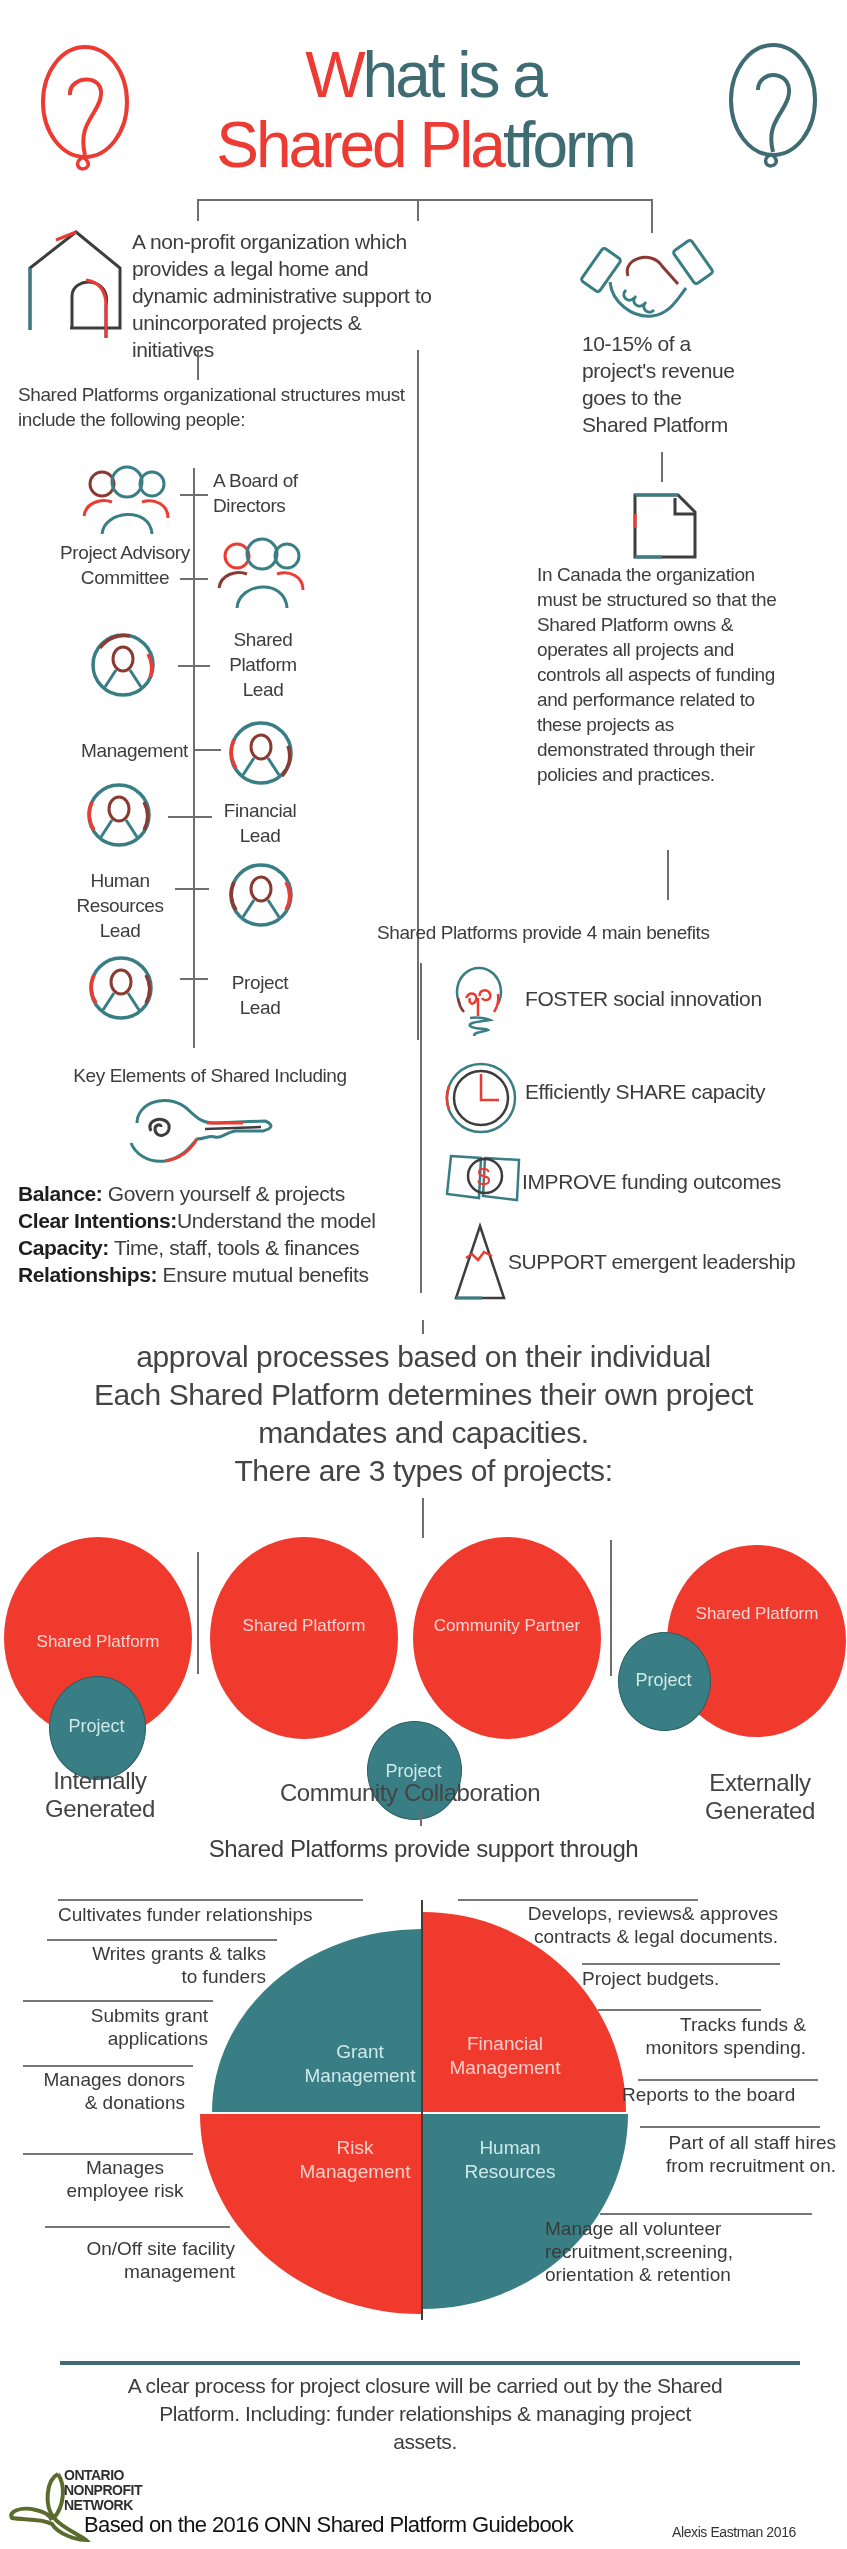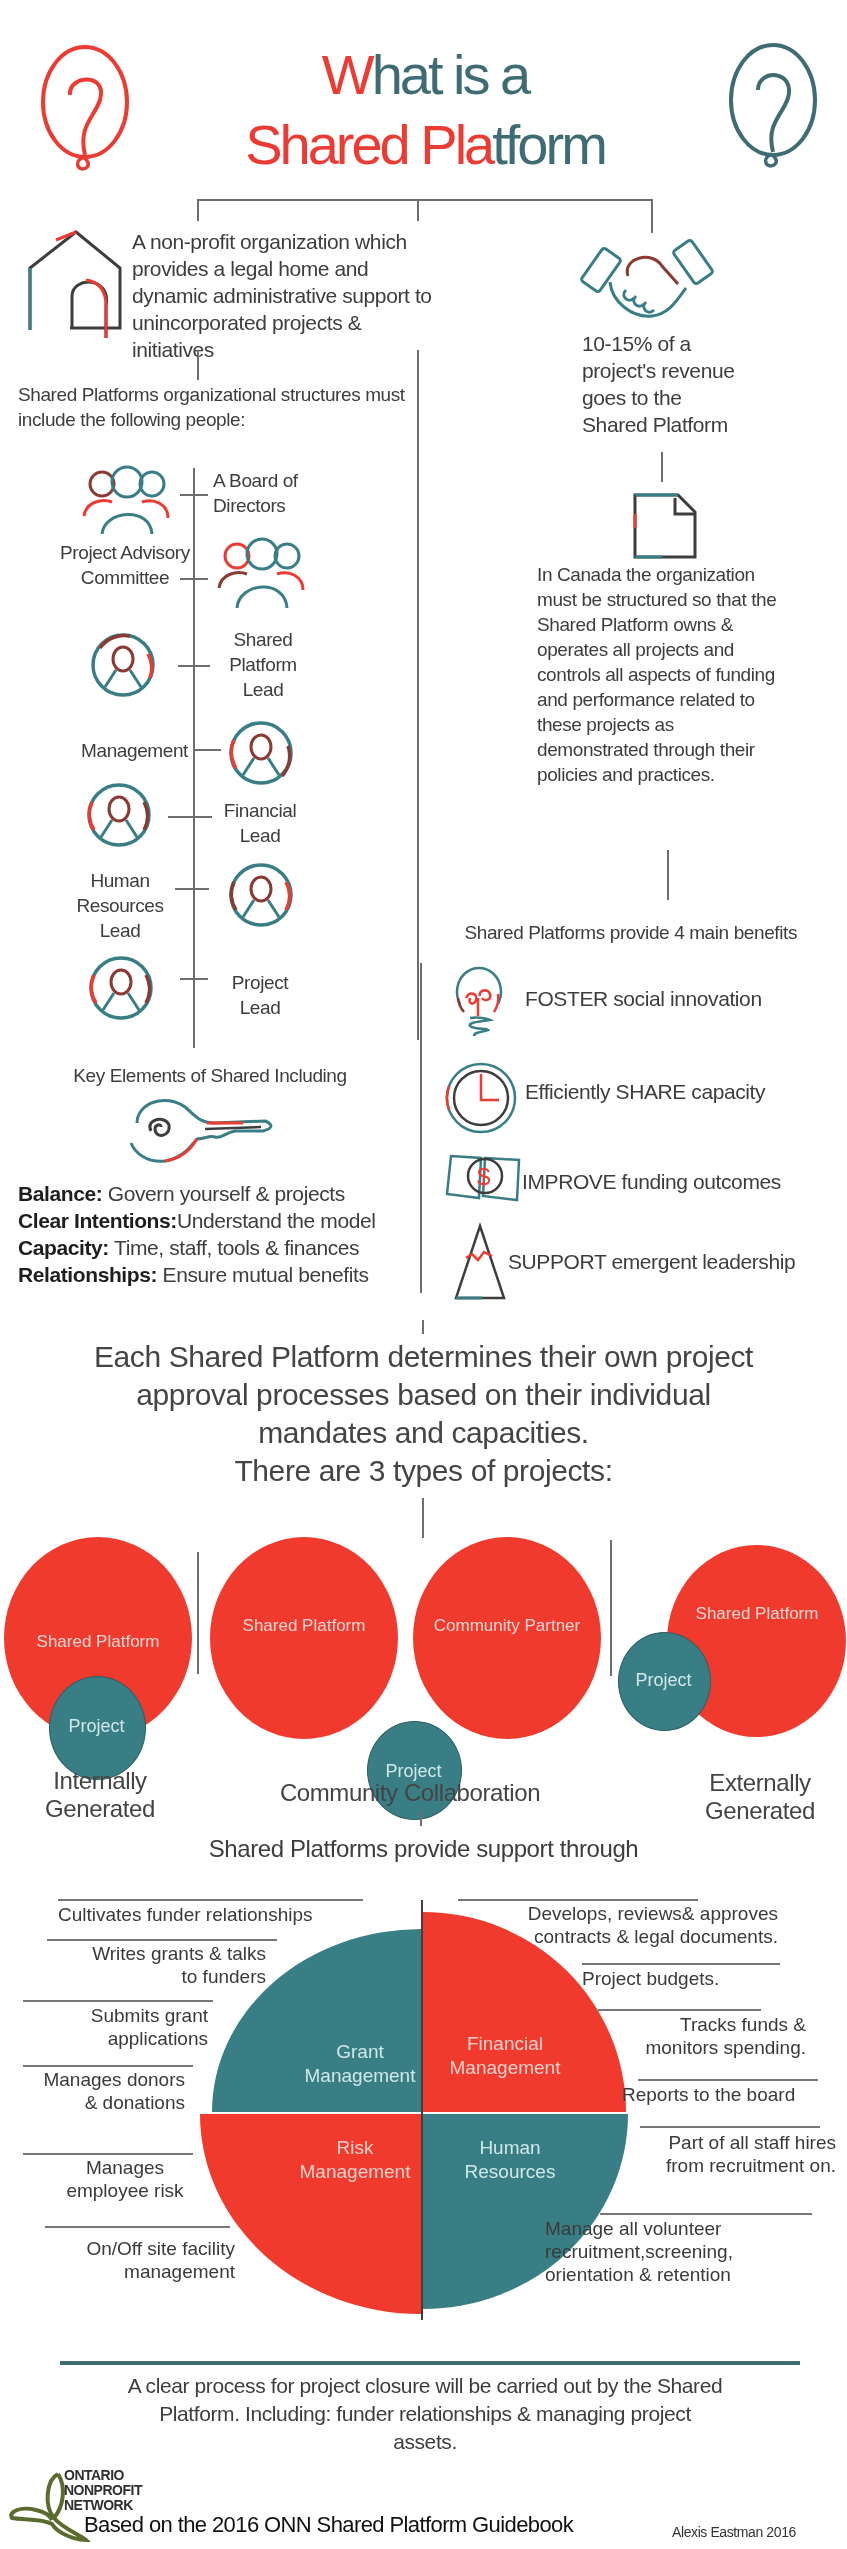--- a/index.html
+++ b/index.html
@@ -1,20 +1,20 @@
 <!DOCTYPE html>
 <html><head>
 <meta charset="utf-8">
 <style>
   html,body{margin:0;padding:0;background:#fff;}
   body{width:847px;height:2549px;position:relative;overflow:hidden;font-family:"Liberation Sans",sans-serif;color:#3d3d3d;}
   .abs{position:absolute;}
   .line{position:absolute;background:#6e6e6e;}
   .t{position:absolute;font-family:"Liberation Sans",sans-serif;color:#3d3d3d;letter-spacing:-0.4px;}
-  .title{font-size:56px;line-height:70px;font-weight:300;text-align:center;letter-spacing:-3px;}
+  .title{font-size:64px;line-height:70px;font-weight:300;text-align:center;letter-spacing:-3px;}
   .title .r{color:#ec3b33;}
   .title .b{color:#3f6c72;}
   .body20{font-size:21px;line-height:27px;}
   .body19{font-size:19px;line-height:25px;}
   .center{text-align:center;}
   .right{text-align:right;}
   .circle{position:absolute;border-radius:50%;}
   .red{background:#f03a2e;}
   .teal{background:#3a7e85;border:1px solid #2c5f63;}
   .clabel{position:absolute;color:#f6d6d2;font-size:17px;text-align:center;white-space:nowrap;}
@@ -150,21 +150,21 @@
 <svg style="left:632px;top:492px;" width="66" height="68" viewBox="0 0 66 68">
   <path d="M3 3 H 46 L 63 20 V 65 H 3 Z" fill="none" stroke="#3d3d3d" stroke-width="3"></path>
   <path d="M3 3 H 46" stroke="#3a7e85" stroke-width="3"></path>
   <path d="M3 65 H 30" stroke="#3a7e85" stroke-width="3"></path>
   <path d="M3 22 V 36" stroke="#ec3b33" stroke-width="3"></path>
   <path d="M43 6 V 22 H 62" fill="none" stroke="#3d3d3d" stroke-width="3"></path>
 </svg>
 <div class="t body19" style="left:537px;top:562px;width:240px;">In Canada the organization must be structured so that the Shared Platform owns &amp; operates all projects and controls all aspects of funding and performance related to these projects as demonstrated through their policies and practices.</div>
 <div class="line" style="left:667px;top:850px;width:2px;height:50px;"></div>
 
-<div class="t body19" style="left:377px;top:920px;width:420px;text-align:right;">Shared Platforms provide 4 main benefits</div>
+<div class="t body19" style="left:377px;top:920px;width:420px;">Shared Platforms provide 4 main benefits</div>
 <div class="line" style="left:420px;top:963px;width:2px;height:330px;"></div>
 
 <svg style="left:450px;top:968px;" width="60" height="72" viewBox="0 0 60 72">
   <path d="M10 36 A 22 24 0 1 1 48 36" fill="none" stroke="#3a7e85" stroke-width="2.5"></path>
   <path d="M8 30 A 22 24 0 0 0 14 44" fill="none" stroke="#8a3a32" stroke-width="2.5"></path>
   <path d="M48 26 A 22 24 0 0 1 44 44" fill="none" stroke="#ec3b33" stroke-width="2.5"></path>
   <path d="M16 30 c 4 -8 12 -4 10 2 c -2 6 -8 4 -6 -2 M30 28 c -2 -6 8 -8 10 -2 c 2 6 -6 8 -8 4 M28 30 V 48" fill="none" stroke="#ec3b33" stroke-width="2.5"></path>
   <path d="M20 50 c 10 -2 20 2 20 2 c -10 2 -22 2 -20 6 c 6 4 16 2 18 4 c -6 2 -14 2 -14 6" fill="none" stroke="#3a7e85" stroke-width="2.5"></path>
 </svg>
 <div class="t body20" style="left:525px;top:985px;width:320px;">FOSTER social innovation</div>
@@ -202,22 +202,22 @@
 </svg>
 <div class="t ke" style="left:18px;top:1180px;width:420px;font-size:21px;line-height:27px;">
   <div><b>Balance:</b><span> Govern yourself &amp; projects</span></div>
   <div><b>Clear Intentions:</b><span>Understand the model</span></div>
   <div><b>Capacity:</b><span> Time, staff, tools &amp; finances</span></div>
   <div><b>Relationships:</b><span> Ensure mutual benefits</span></div>
 </div>
 
 <div class="line" style="left:422px;top:1320px;width:2px;height:14px;"></div>
 <div class="t big" style="left:0;top:1338px;width:847px;">
+  <div>approval processes based on their individual</div>
   <div>Each Shared Platform determines their own project</div>
-  <div>approval processes based on their individual</div>
   <div>mandates and capacities.</div>
   <div>There are 3 types of projects:</div>
 </div>
 <div class="line" style="left:422px;top:1498px;width:2px;height:40px;"></div>
 
 <div class="line" style="left:197px;top:1552px;width:2px;height:122px;"></div>
 <div class="line" style="left:610px;top:1540px;width:2px;height:136px;"></div>
 
 <div class="circle red" style="left:4px;top:1537px;width:188px;height:202px;"></div>
 <div class="clabel" style="left:4px;top:1632px;width:188px;">Shared Platform</div>

